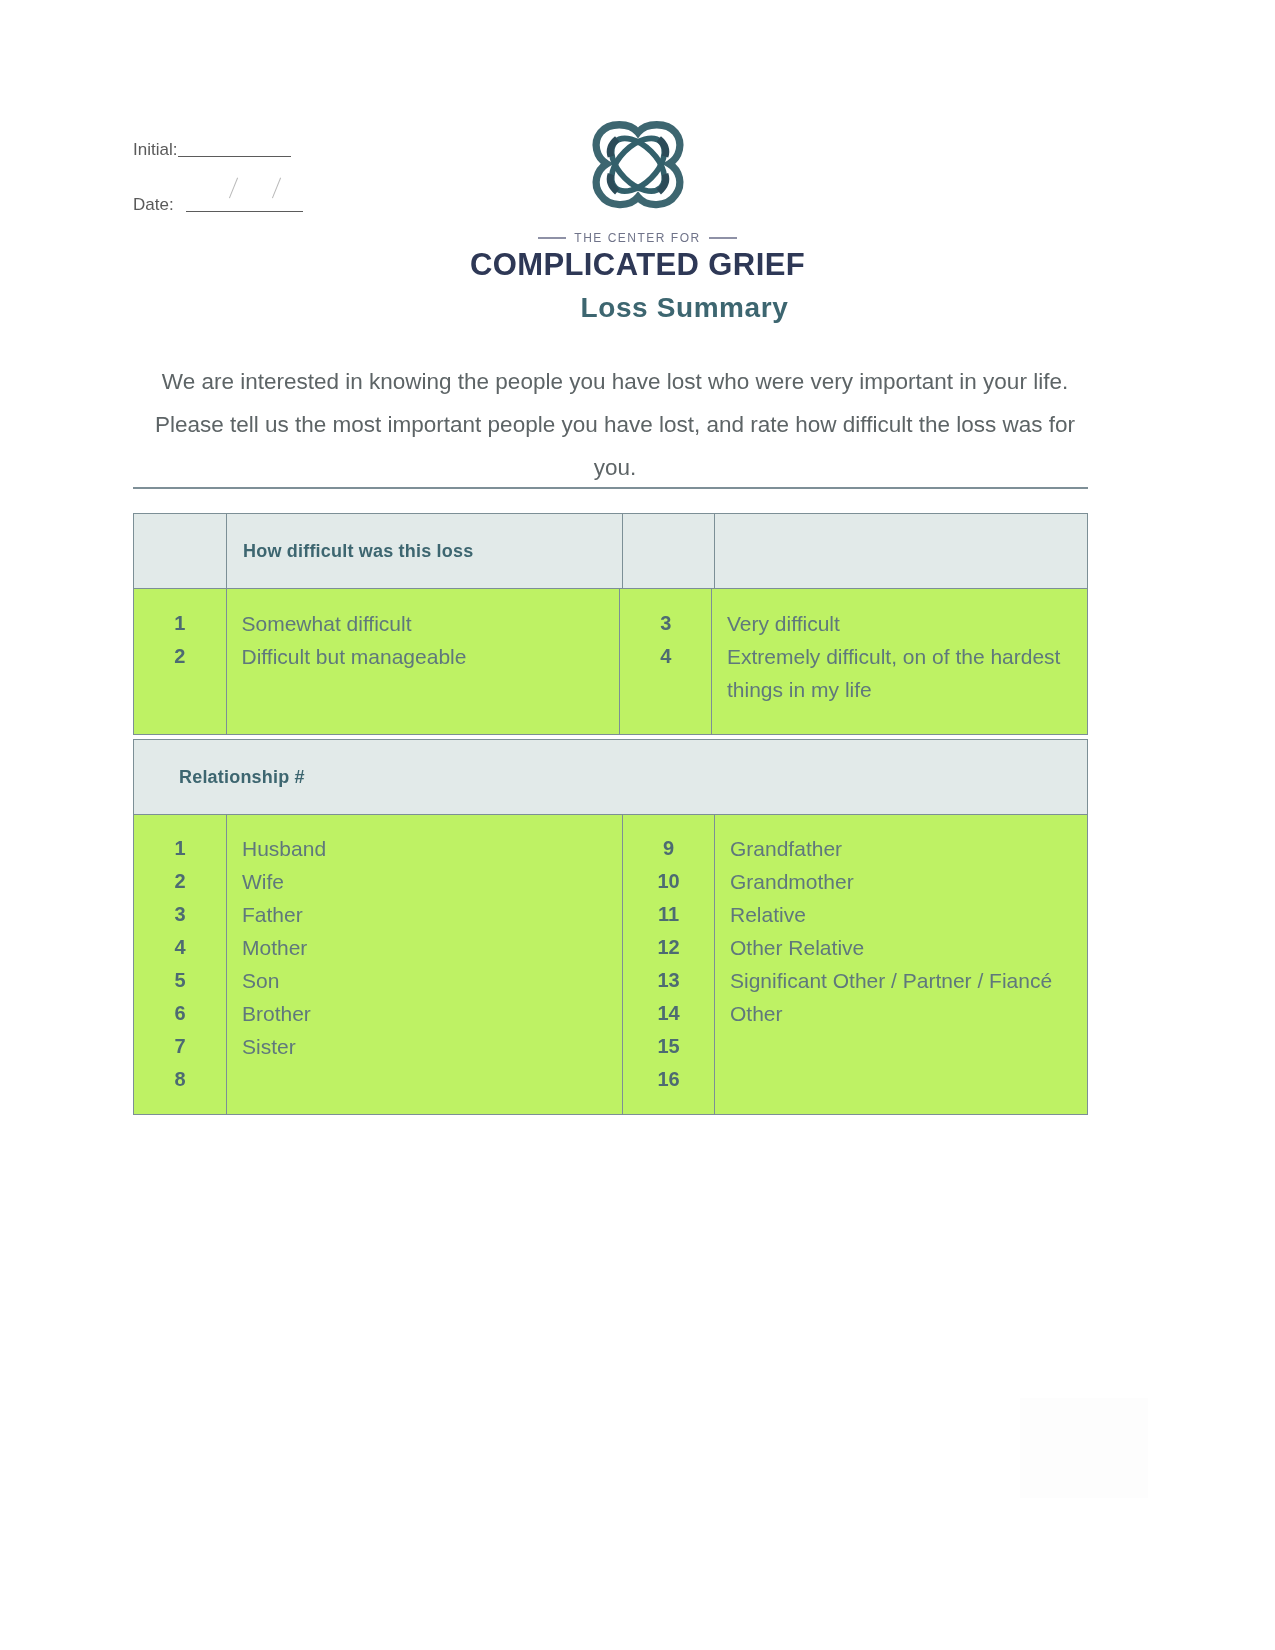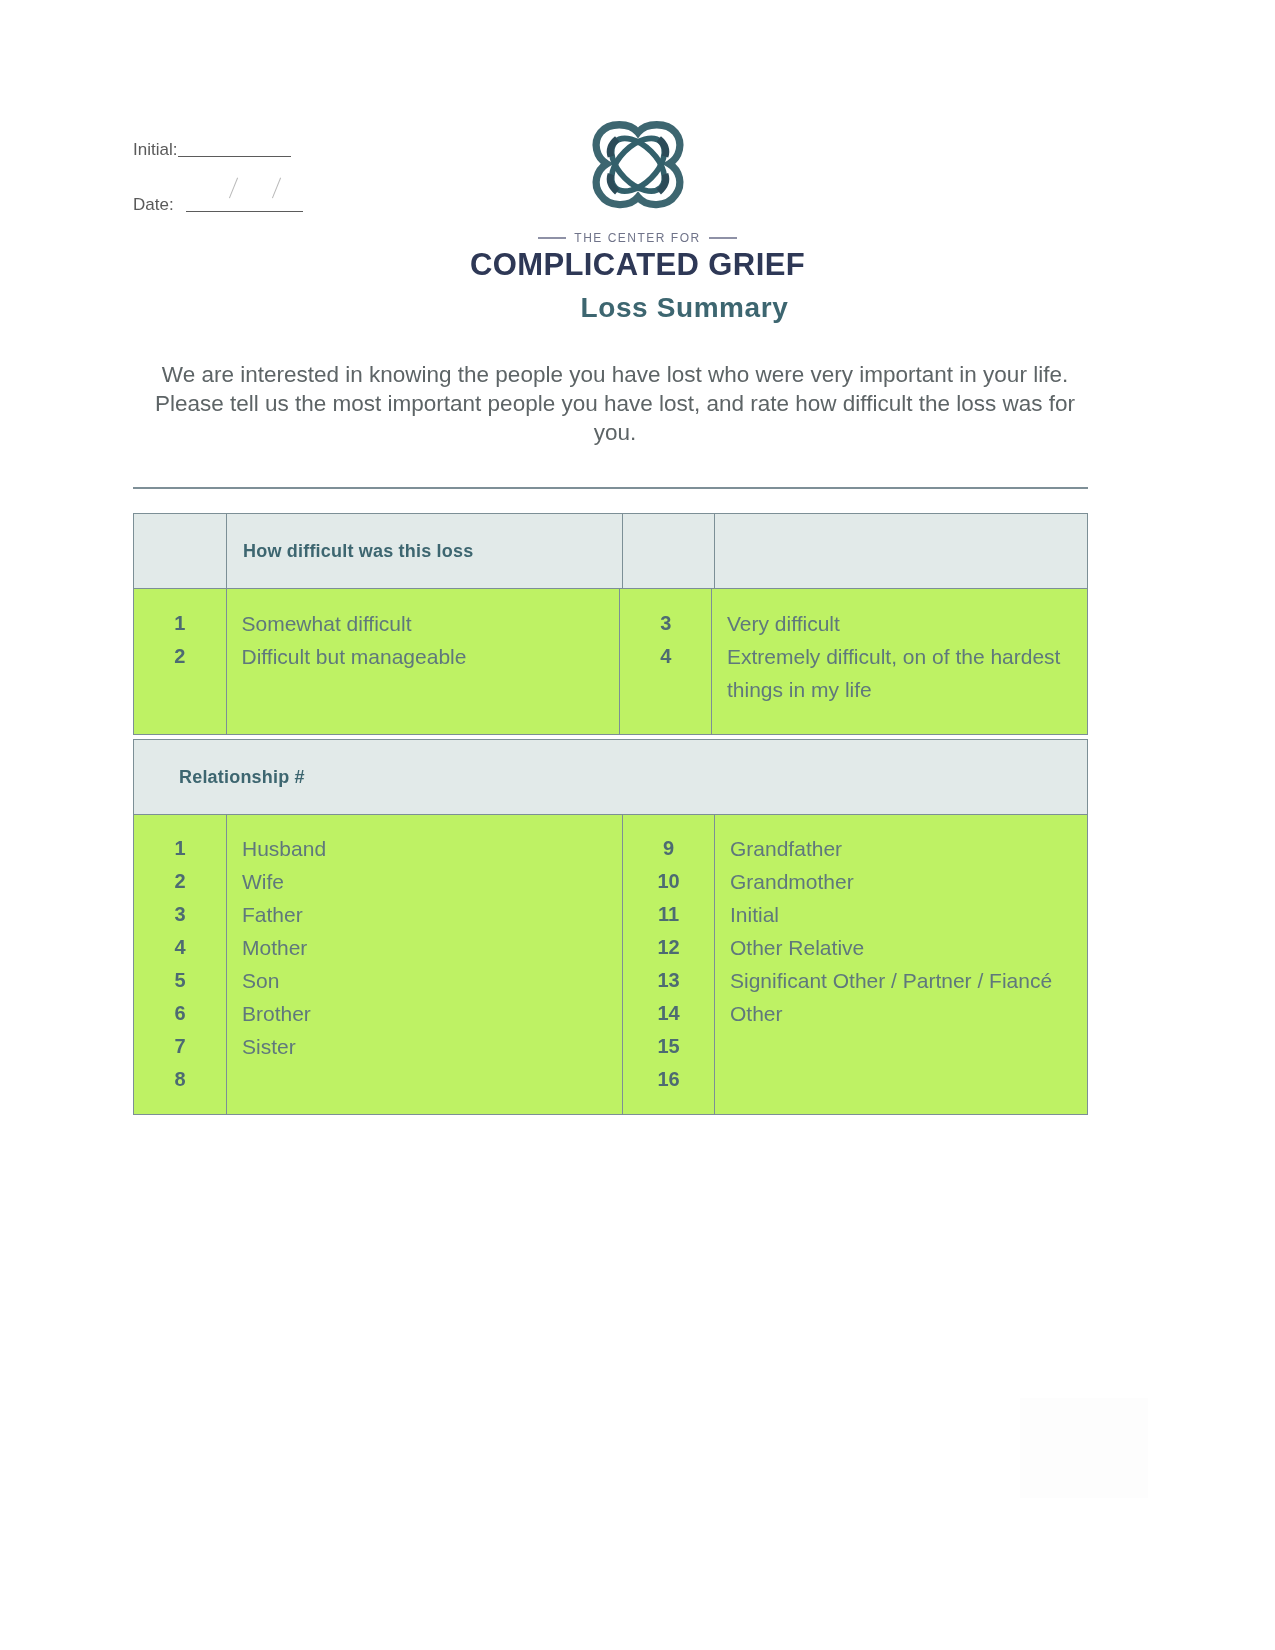--- a/index.html
+++ b/index.html
@@ -124,21 +124,21 @@
   }
 
   
   .intro {
     position: absolute;
     left: 140px;
     top: 360px;
     width: 950px;
     text-align: center;
     font-size: 22.5px;
-    line-height: 29px;
+    line-height: 43px;
     color: #5d6466;
     font-family: "Liberation Sans", sans-serif;
   }
 
   .divider {
     position: absolute;
     left: 133px;
     top: 487px;
     width: 955px;
     height: 1.6px;
@@ -340,21 +340,21 @@
         <div class="cell n">11</div>
         <div class="cell n">12</div>
         <div class="cell n">13</div>
         <div class="cell n">14</div>
         <div class="cell n">15</div>
         <div class="cell n">16</div>
       </div>
       <div class="bcol txt2">
         <div class="cell t">Grandfather</div>
         <div class="cell t">Grandmother</div>
-        <div class="cell t">Initial</div>
+        <div class="cell t">Relative</div>
         <div class="cell t">Other Relative</div>
         <div class="cell t">Significant Other / Partner / Fiancé</div>
         <div class="cell t">Other</div>
       </div>
     </div>
   </div>
 
   <div class="ghost-box"></div>
 
 </div>

